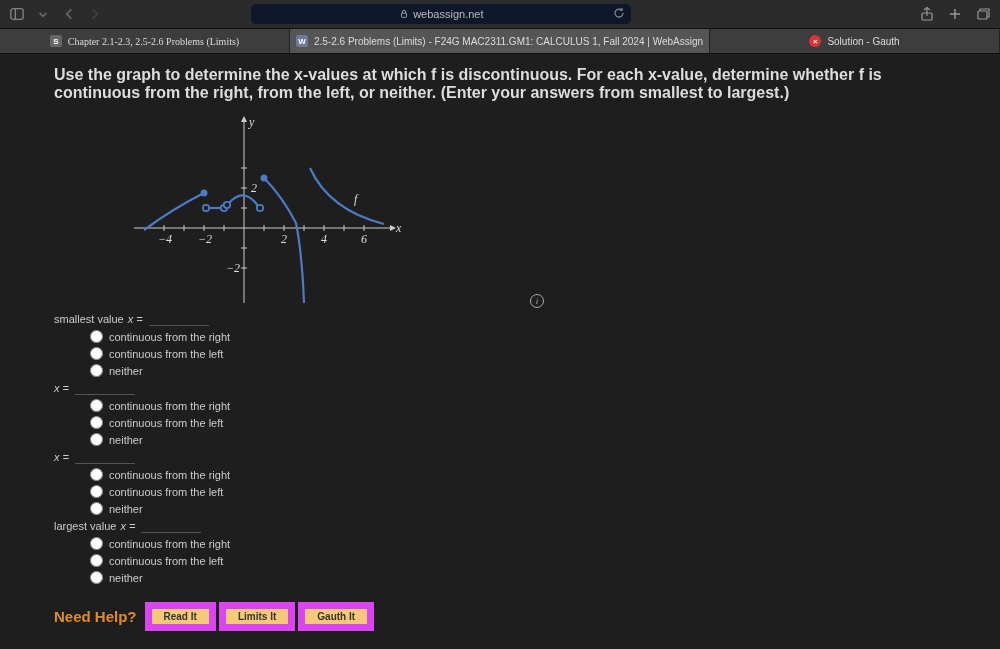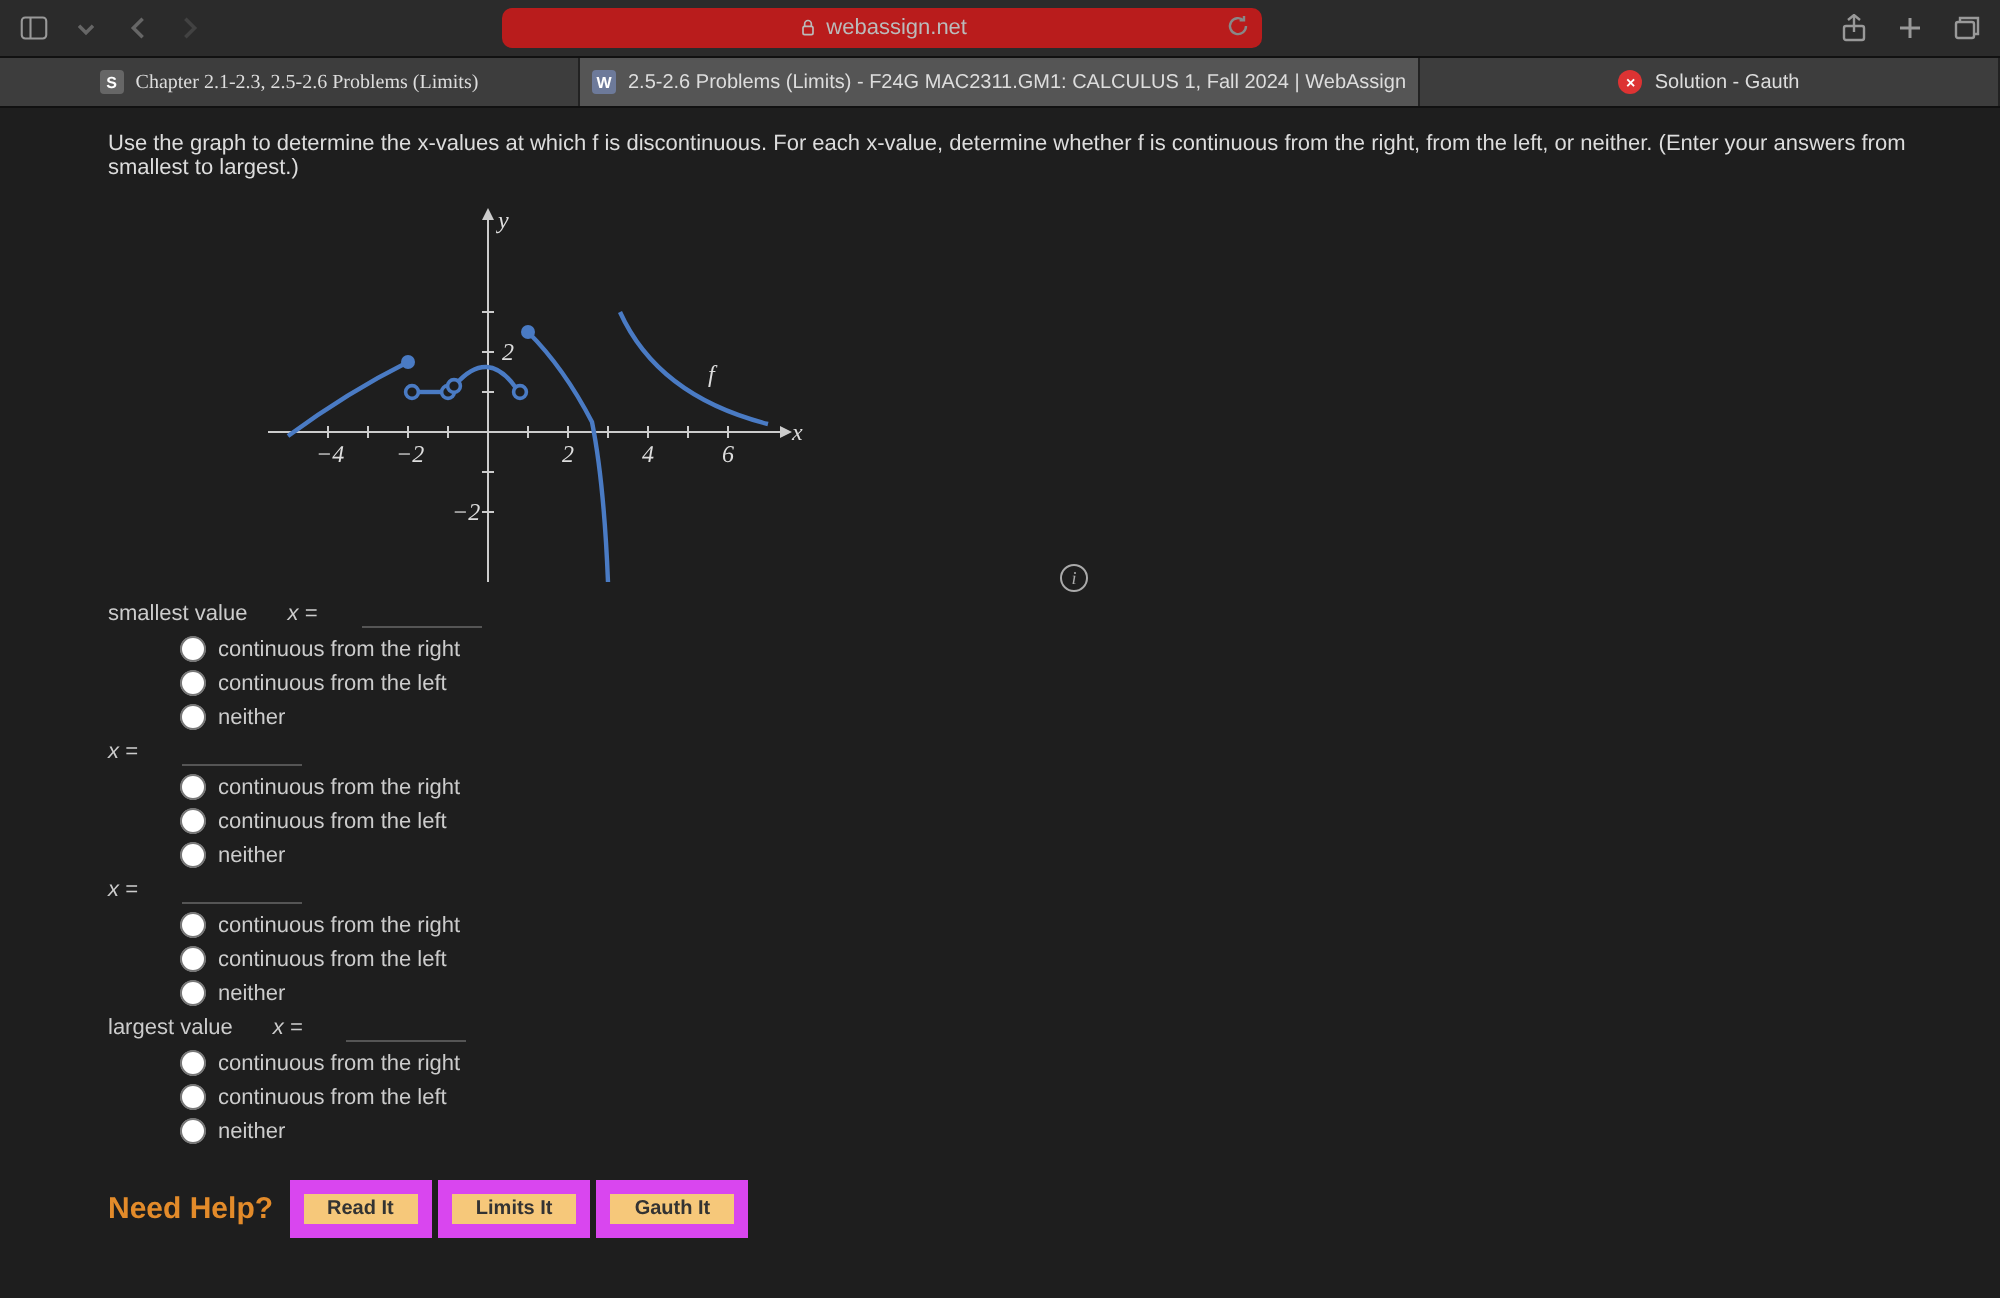--- a/index.html
+++ b/index.html
@@ -1,36 +1,36 @@
 <!DOCTYPE html>
 <html><head>
 <meta charset="utf-8">
 <style>
   * { margin: 0; padding: 0; box-sizing: border-box; }
   body { font-family: -apple-system, BlinkMacSystemFont, "Segoe UI", Arial, sans-serif; background: #1e1e1e; color: #ccc; font-size: 11px; }
   .toolbar { height: 28px; background: #2b2b2b; display: flex; align-items: center; padding: 0 8px; gap: 8px; }
   .tb-btn { color: #999; display: flex; align-items: center; justify-content: center; width: 18px; height: 18px; }
   .tb-btn svg { width: 14px; height: 14px; }
   .chev { color: #666; }
-  .addr { flex: 0 0 380px; margin: 0 auto; background: #b91c1c; border-radius: 5px; height: 20px; display: flex; align-items: center; justify-content: center; color: #bbb; font-size: 11px; gap: 4px; position: relative; text-align: center; }
+  .addr { flex: 0 0 380px; margin: 0 auto; background: #0f172a; border-radius: 5px; height: 20px; display: flex; align-items: center; justify-content: center; color: #bbb; font-size: 11px; gap: 4px; position: relative; text-align: center; }
   .addr .lock { width: 10px; height: 10px; }
   .reload { position: absolute; right: 6px; color: #888; }
   .tb-right { margin-left: auto; display: flex; gap: 10px; align-items: center; }
   .tabbar { height: 26px; background: #3d3d3d; display: flex; border-top: 1px solid #111; border-bottom: 1px solid #111; }
   .tab { flex: 1; display: flex; align-items: center; justify-content: center; gap: 6px; font-size: 10px; color: #ddd; border-right: 1px solid #222; padding: 0 6px; }
   .tab.active { background: #555; }
   .tab .fav { width: 12px; height: 12px; background: #888; border-radius: 2px; display: inline-flex; align-items: center; justify-content: center; color: #fff; font-size: 8px; font-weight: bold; }
   .fav.c1 { background: #666; }
   .fav.c2 { background: #6d7a9a; }
   .fav.c3 { background: #d33; border-radius: 50%; }
   .content { background: #1e1e1e; padding: 12px 40px 30px 54px; }
-  .qtext { font-size: 11px; color: #ddd; margin-bottom: 6px; }
+  .qtext { font-size: 16px; color: #ddd; margin-bottom: 6px; font-weight: bold; }
   .graph-wrap { position: relative; width: 280px; height: 200px; margin: 4px 0 4px 70px; }
   .info-icon { position: absolute; right: -140px; bottom: 0; width: 14px; height: 14px; border: 1px solid #aaa; border-radius: 50%; color: #aaa; font-size: 9px; display: flex; align-items: center; justify-content: center; font-style: italic; font-family: serif; }
-  .row { display: flex; align-items: center; gap: 20px; margin: 4px 0; font-size: 11px; }
+  .row { display: flex; align-items: center; gap: 4px; margin: 4px 0; font-size: 11px; }
   .label-prefix { font-size: 11px; }
   .xeq { font-style: italic; }
   .blank { display: inline-block; border-bottom: 1px solid #555; min-width: 60px; height: 14px; margin-left: 2px; }
   .radio-opt { display: flex; align-items: center; gap: 6px; margin: 4px 0 4px 18px; font-size: 11px; padding-left: 18px; }
   .radio-opt input { accent-color: #888; }
   .group { margin-bottom: 2px; }
   .need-help { display: flex; align-items: center; gap: 8px; margin-top: 18px; }
   .need-help-label { color: #e38b2a; font-weight: bold; font-size: 15px; }
   .help-btn { background: #f6c87a; border: 7px solid #d946ef; color: #333; font-size: 10px; padding: 2px 12px; cursor: pointer; font-weight: bold; }
 </style>

